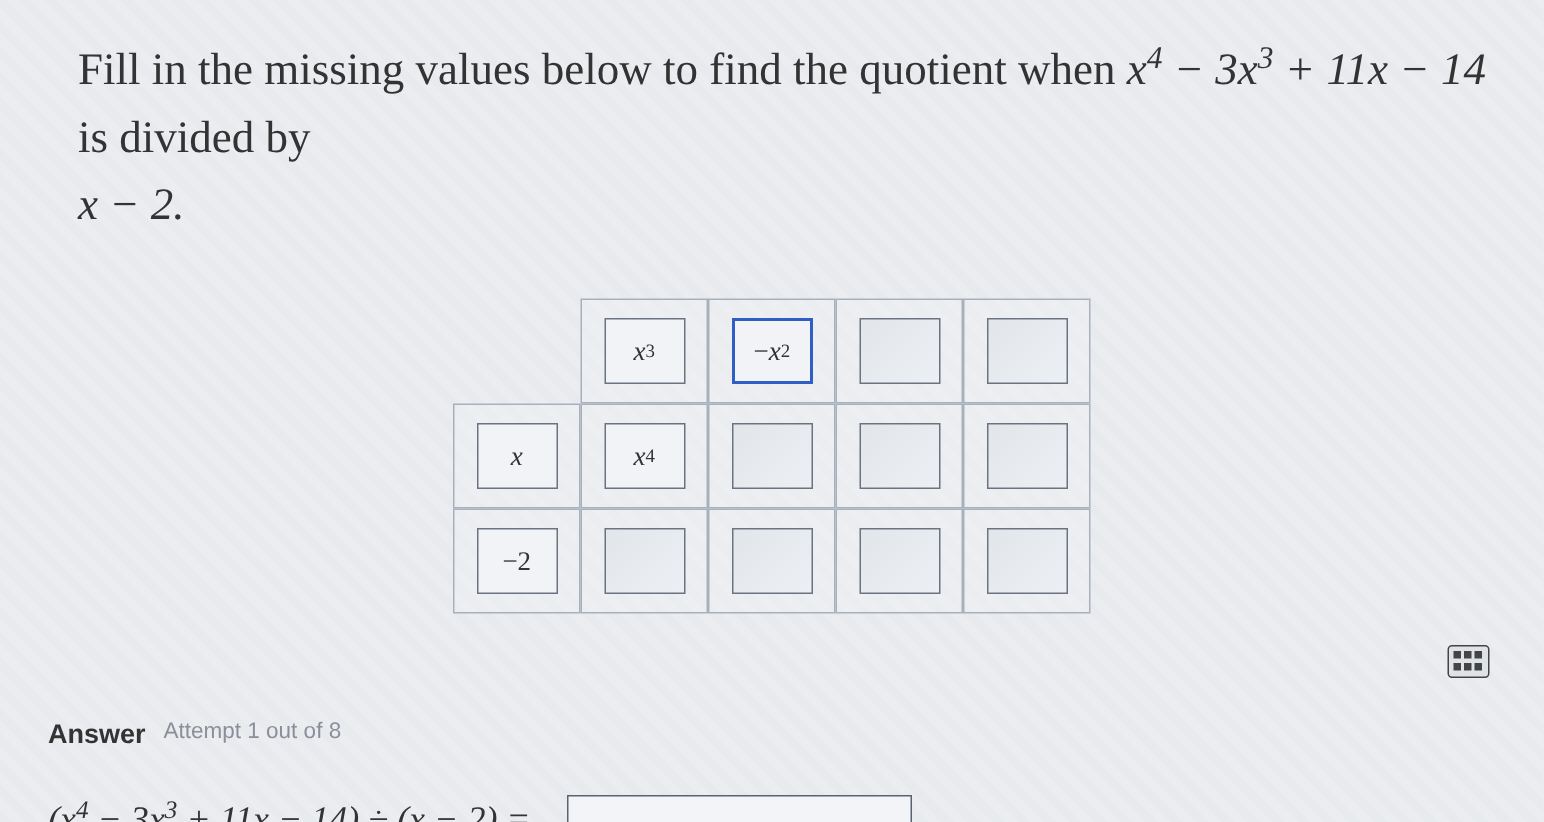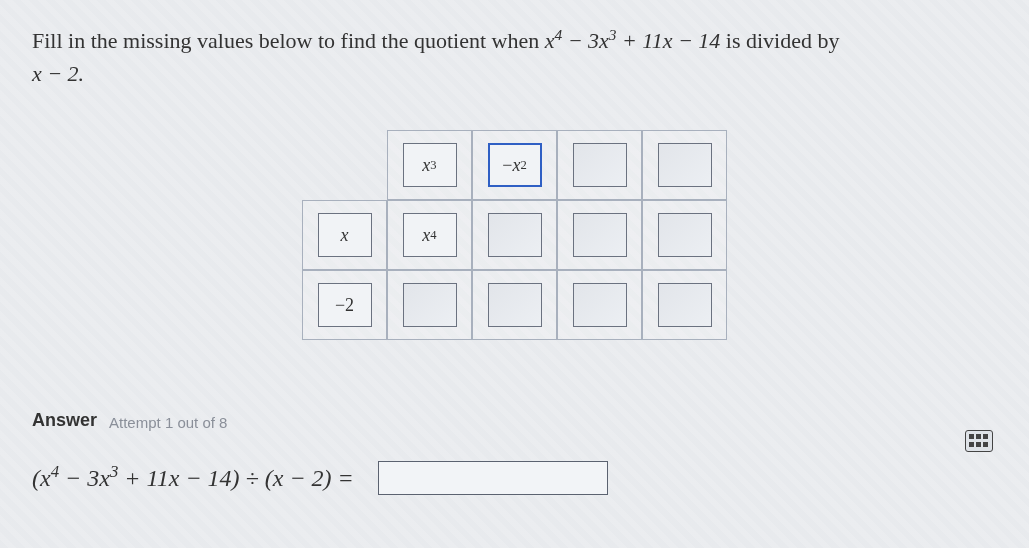--- a/index.html
+++ b/index.html
@@ -9,23 +9,24 @@
     width: 1029px;
     height: 548px;
     font-family: Georgia, 'Times New Roman', serif;
     background: #eaecef;
     background-image:
       repeating-linear-gradient(45deg, rgba(180,190,200,0.04) 0 6px, rgba(255,255,255,0.04) 6px 12px);
     color: #333;
     position: relative;
   }
   .question {
-    font-size: 22px;
+    font-size: 30px;
     line-height: 1.5;
     margin-bottom: 40px;
+    margin-left: 20px;
   }
   .math { font-style: italic; font-family: Georgia, serif; }
   sup { font-size: 0.7em; vertical-align: super; line-height: 0; }
 
   .grid-wrap {
     display: flex;
     justify-content: center;
     margin-bottom: 70px;
   }
   .area-grid {
@@ -51,21 +52,21 @@
     justify-content: center;
     font-size: 18px;
   }
   .slot.active { border: 2px solid #2f5fc4; }
   .slot.empty {
     background: linear-gradient(135deg, #e2e5ea 0%, #eceff3 100%);
   }
 
   .answer-row {
     display: flex;
-    align-items: flex-end;
+    align-items: flex-start;
     gap: 12px;
     margin-bottom: 30px;
   }
   .answer-label { font-weight: bold; font-size: 18px; font-family: Arial, sans-serif; }
   .attempt { color: #8a8f99; font-size: 15px; font-family: Arial, sans-serif; }
 
   .keypad-icon {
     position: absolute;
     right: 36px;
     top: 430px;

